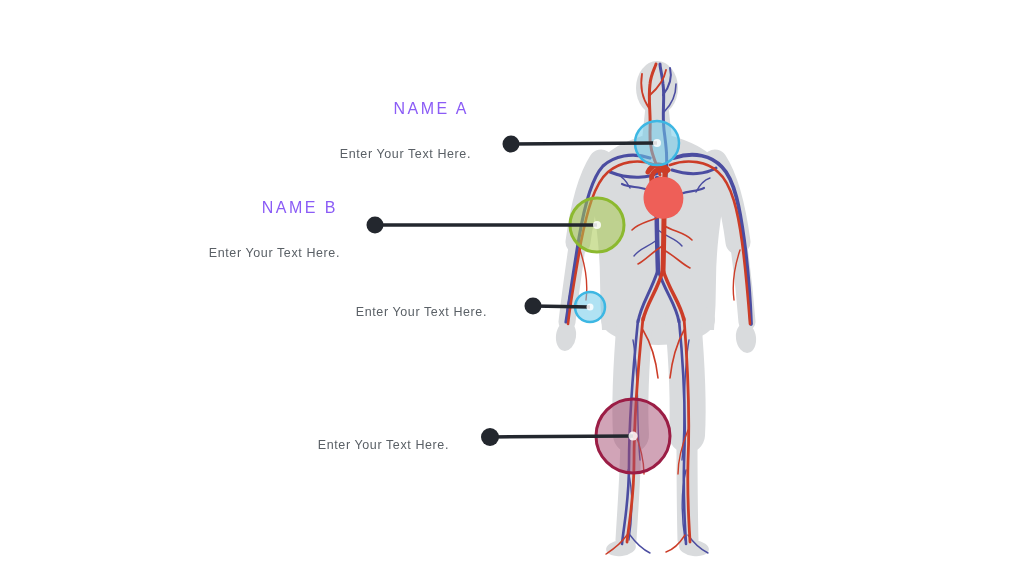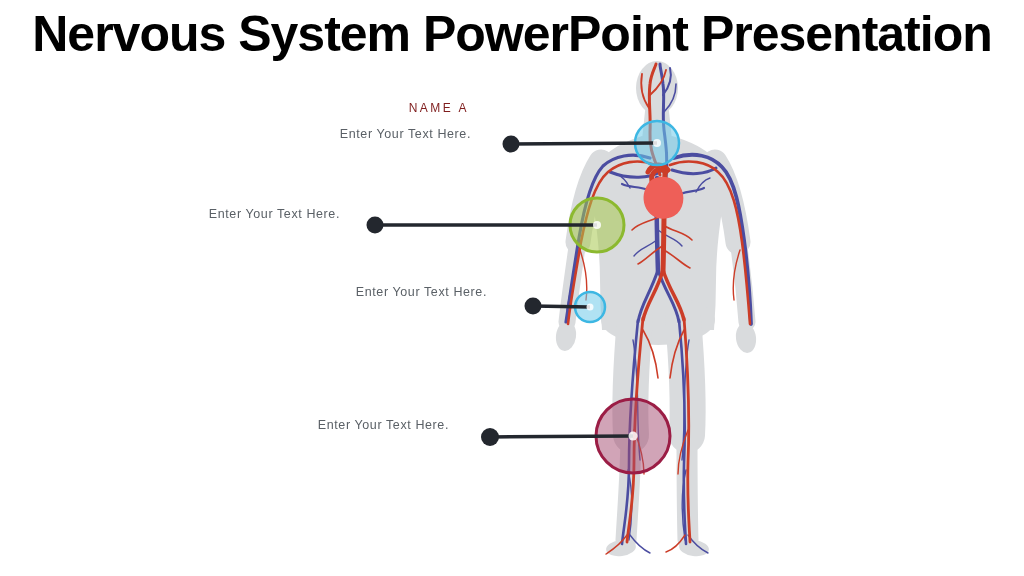--- a/index.html
+++ b/index.html
@@ -12,38 +12,37 @@
     position:absolute; top:8px; left:0; right:0;
     text-align:center;
     font-family:"Liberation Sans", sans-serif;
     font-weight:700; font-size:50px; line-height:52px;
     letter-spacing:-1px; color:#000000; margin:0;
     white-space:nowrap;
   }
   .illustration-svg { position:absolute; left:0; top:0; }
   .callout { position:absolute; text-align:right; white-space:nowrap; }
   .callout .callout-name {
-    font-size:12px; line-height:19px; letter-spacing:2.5px;
-    color:#7f1d1d; font-weight:500; margin-right:2px;
+    font-size:16px; line-height:19px; letter-spacing:2.5px;
+    color:#8b5cf6; font-weight:500; margin-right:2px;
   }
   .callout .callout-desc {
     font-size:12.5px; line-height:15px; letter-spacing:0.6px;
-    color:#5a6066; font-weight:400; margin-top:9px;padding-left:35px;
+    color:#5a6066; font-weight:400; margin-top:29px;padding-left:35px;
   }
   .callout-a { top:99px;  right:553px; }
   .callout-b { top:198px; right:684px; }
   .callout-c { top:276px; right:537px; }
   .callout-d { top:409px; right:575px; }
 </style>
 </head>
 <body>
 
 <div class="slide">
 
-  <h1 class="slide-title">Nervous System PowerPoint Presentation</h1>
 
   <svg class="illustration-svg" width="1024" height="576" viewBox="0 0 1024 576">
 
     <g fill="#d9dbdd" stroke="#d9dbdd" stroke-linecap="round" stroke-linejoin="round">
       <ellipse cx="657" cy="88" rx="21" ry="27" stroke="none"></ellipse>
       <path d="M646,102 L668,102 L672,140 L642,140 Z" stroke="none"></path>
       <path d="M642,136 Q657,144 672,136 Q700,144 714,158 Q726,170 722,210
                Q716,250 716,280 Q716,305 714,330 L602,330 Q600,305 600,280
                Q600,250 594,210 Q590,170 602,158 Q616,144 642,136 Z" stroke="none"></path>
       <ellipse cx="658" cy="320" rx="57" ry="25" stroke="none"></ellipse>
@@ -146,20 +145,21 @@
       <circle cx="590" cy="307" r="3.5"></circle>
       <circle cx="633" cy="436" r="4.5"></circle>
     </g>
   </svg>
 
   <div class="callout callout-a">
     <div class="callout-name">NAME A</div>
     <div class="callout-desc">Enter Your Text Here.</div>
   </div>
   <div class="callout callout-b">
+    <div class="callout-name">NAME B</div>
     <div class="callout-desc">Enter Your Text Here.</div>
   </div>
   <div class="callout callout-c">
     <div class="callout-desc">Enter Your Text Here.</div>
   </div>
   <div class="callout callout-d">
     <div class="callout-desc">Enter Your Text Here.</div>
   </div>
 
 </div>

